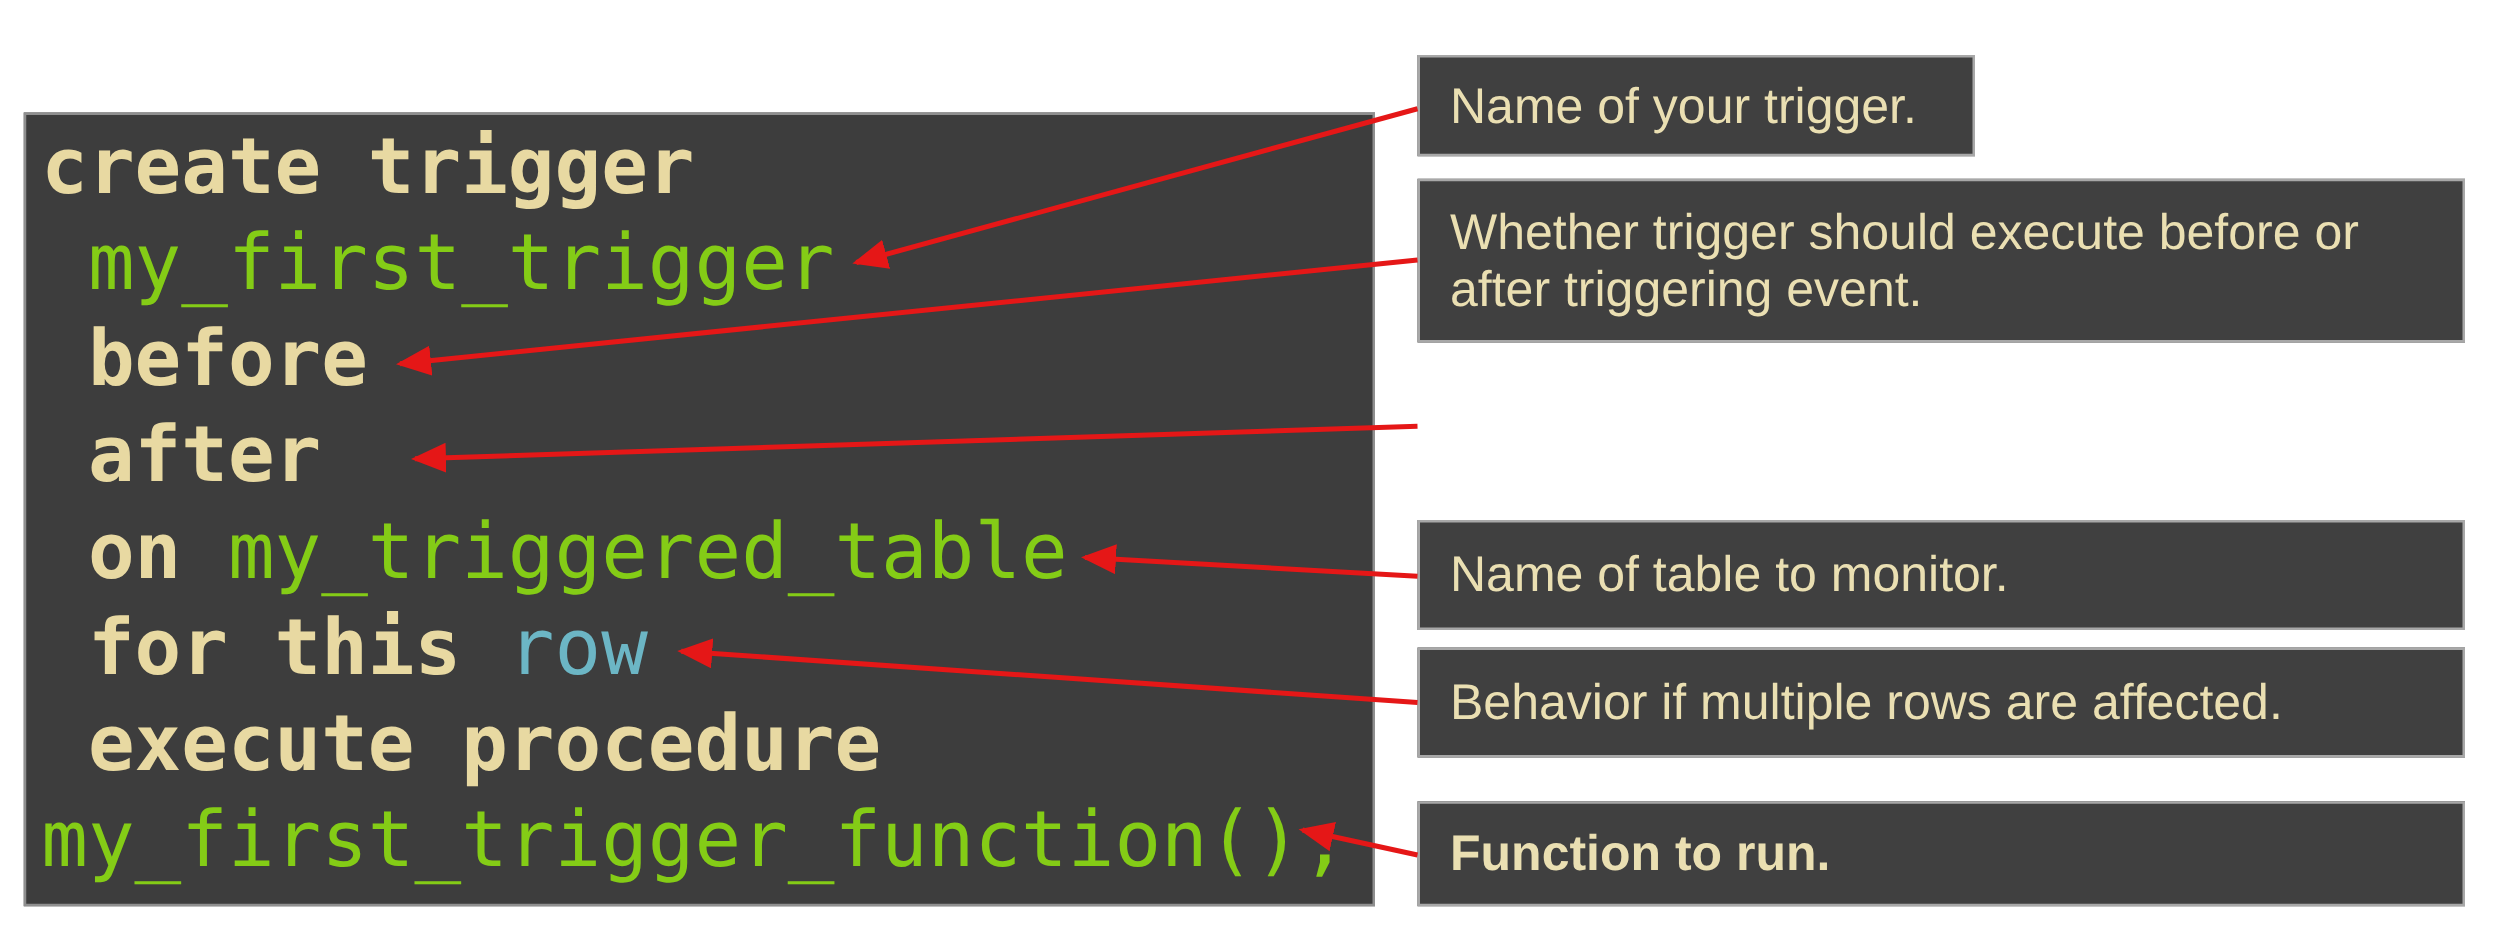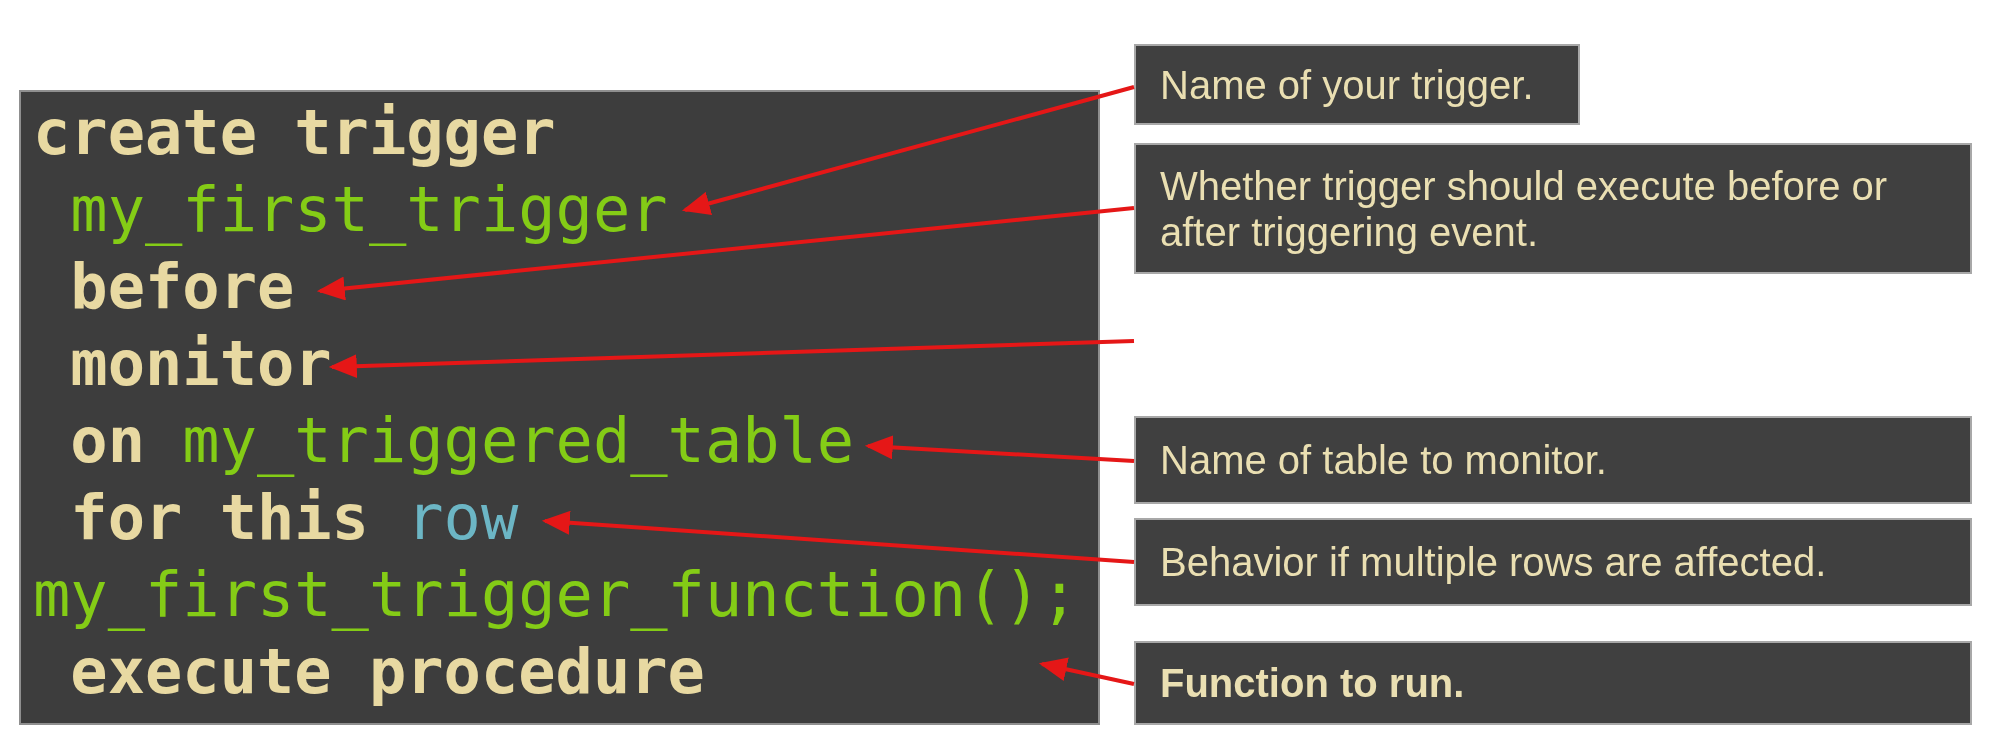--- a/index.html
+++ b/index.html
@@ -69,25 +69,25 @@
 </style>
 </head>
 <body>
 
 <div class="stage">
 
   <div class="code-panel">
     <div class="code-line"><span class="tok-kw">create trigger</span></div>
     <div class="code-line"><span class="tok-id"> my_first_trigger</span></div>
     <div class="code-line"><span class="tok-kw"> before</span></div>
-    <div class="code-line"><span class="tok-kw"> monitor</span></div>
+    <div class="code-line"><span class="tok-kw"> after</span></div>
     <div class="code-line"><span class="tok-kw"> on </span><span class="tok-id">my_triggered_table</span></div>
     <div class="code-line"><span class="tok-kw"> for this </span><span class="tok-row">row</span></div>
+    <div class="code-line"><span class="tok-kw"> execute procedure</span></div>
     <div class="code-line"><span class="tok-id">my_first_trigger_function();</span></div>
-    <div class="code-line"><span class="tok-kw"> execute procedure</span></div>
   </div>
 
   <div class="note note-1">
       <span>Name of your trigger.</span>
     </div>
   <div class="note note-2">
       <span>Whether trigger should execute before or after triggering event.</span>
     </div>
   <div class="note note-4">
       <span>Name of table to monitor.</span>

